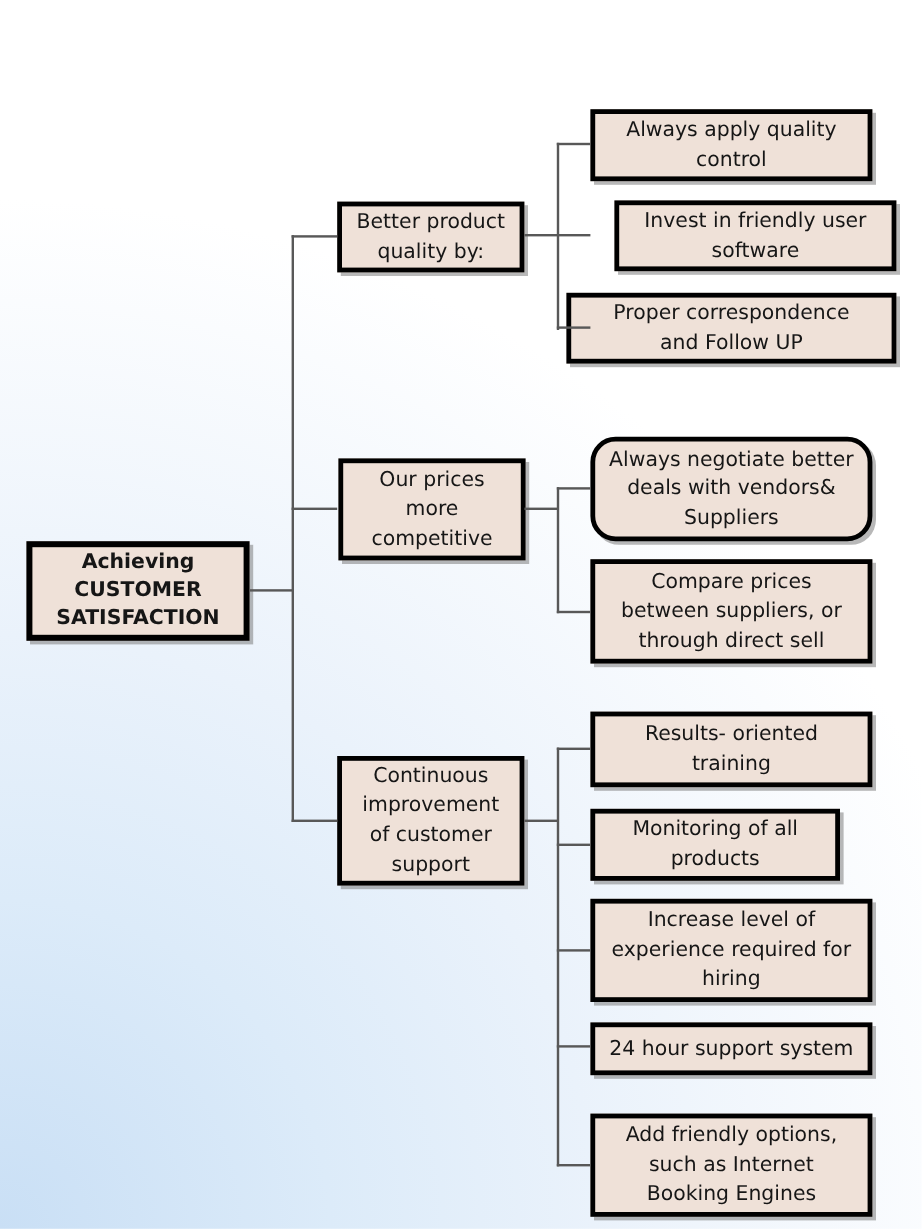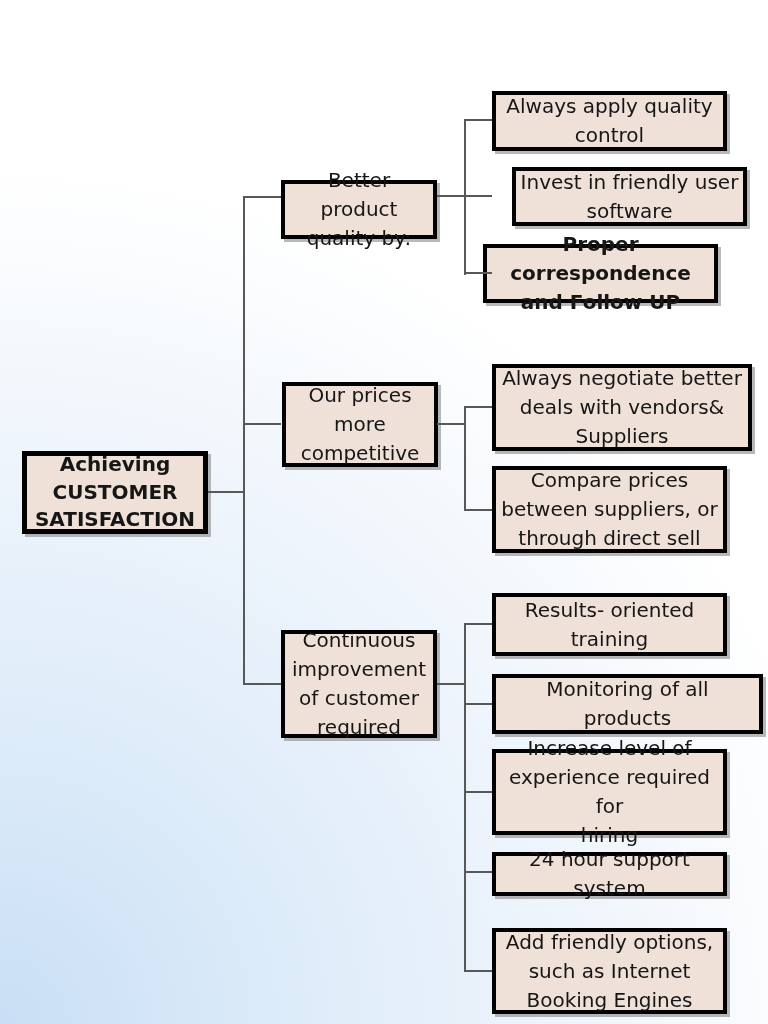--- a/index.html
+++ b/index.html
@@ -28,21 +28,21 @@
   .node {
     position: absolute;
     background: #efe1d8;
     border: 4px solid #000;
     box-shadow: 3px 3px 0 rgba(125,125,125,0.55);
     display: flex;
     align-items: center;
     justify-content: center;
     text-align: center;
     white-space: pre-line;
-    font-size: 20px;
+    font-size: 17px;
     line-height: 1.45;
     color: #161616;
     padding: 1px 3px;
   }
   .node.root {
     border-width: 5px;
     font-weight: bold;
     line-height: 1.38;
   }
   .conn {
@@ -53,47 +53,47 @@
 </head>
 <body>
 
 <div class="stage">
 
 
   <div class="node root" style="left:22px; top:451px; width:186px; height:83px;">Achieving
 CUSTOMER
 SATISFACTION</div>
 
-  <div class="node" style="left:281px; top:180px; width:156px; height:59px;">Better  product
+  <div class="node" style="left:281px; top:168px; width:156px; height:59px;">Better  product
 quality by:</div>
   <div class="node" style="left:282px; top:382px; width:156px; height:85px;">Our prices
 more
 competitive</div>
   <div class="node" style="left:281px; top:630px; width:156px; height:108px;">Continuous
 improvement
 of customer
-required</div>
+support</div>
 
   <div class="node" style="left:492px; top:91px; width:235px; height:60px;">Always apply quality
 control</div>
   <div class="node" style="left:512px; top:167px; width:235px; height:59px;">Invest in friendly user
 software</div>
-  <div class="node" style="left:483px; top:244px; width:235px; height:59px;font-weight:bold;">Proper correspondence
+  <div class="node" style="left:472px; top:244px; width:275px; height:59px;">Proper correspondence
 and Follow UP</div>
 
-  <div class="node" style="left:492px; top:364px; width:260px; height:87px;">Always negotiate better
+  <div class="node" style="left:492px; top:364px; width:235px; height:87px;border-radius:21px;">Always negotiate better
 deals with vendors&amp;
 Suppliers</div>
   <div class="node" style="left:492px; top:593px; width:235px; height:63px;">Results- oriented
 training</div>
 
   <div class="node" style="left:492px; top:466px; width:235px; height:87px;">Compare prices
 between suppliers, or
 through direct sell</div>
-  <div class="node" style="left:492px; top:674px; width:271px; height:60px;">Monitoring of all
+  <div class="node" style="left:492px; top:674px; width:208px; height:60px;">Monitoring of all
 products</div>
   <div class="node" style="left:492px; top:749px; width:235px; height:86px;text-align:center;">Increase level of
 experience required for
 hiring</div>
   <div class="node" style="left:492px; top:852px; width:235px; height:44px;">24 hour support system</div>
   <div class="node" style="left:492px; top:928px; width:235px; height:86px;">Add friendly options,
 such as Internet
 Booking Engines</div>
 
   <div class="conn" style="left:208px; top:491px; width:36px; height:2px;"></div>

